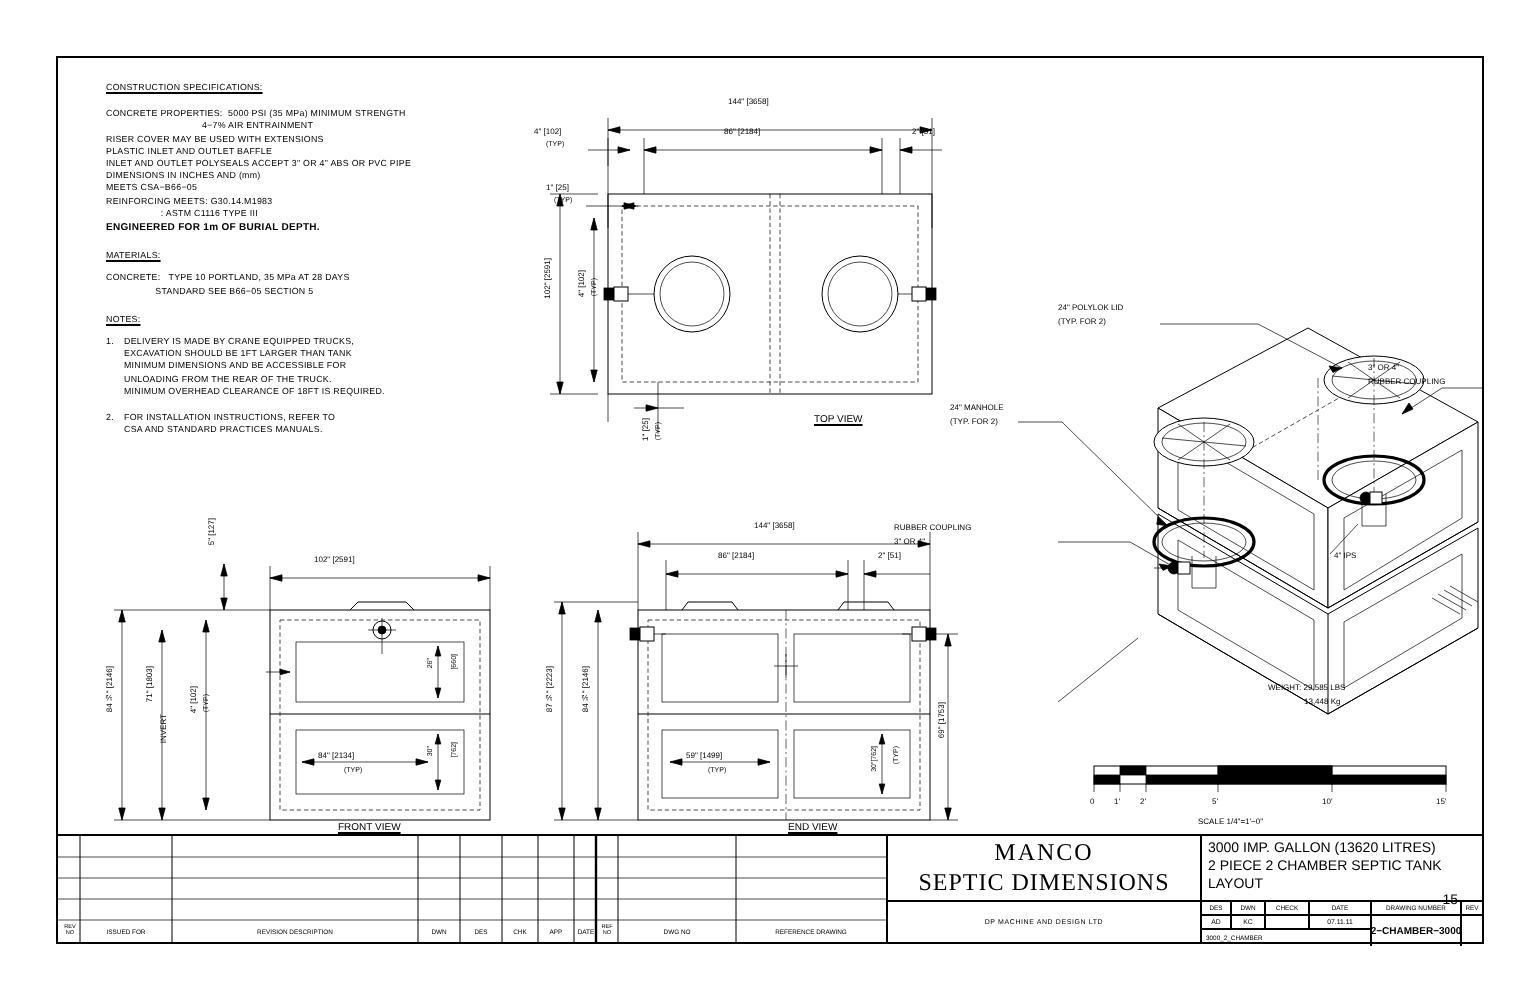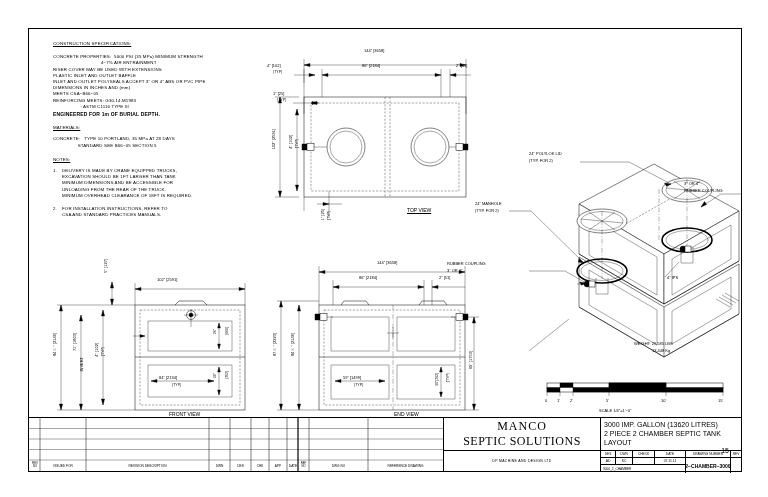--- a/index.html
+++ b/index.html
@@ -426,21 +426,21 @@
     <div class="abs t4" style="left:65px;top:17px;">5'</div>
     <div class="abs t4" style="left:120px;top:17px;">10'</div>
     <div class="abs t4" style="left:177px;top:17px;">15'</div>
     <div class="abs t4" style="left:58px;top:27px;">SCALE 1/4"=1'−0"</div>
   </div>
 
   <div class="abs" style="left:0px;top:388px;width:712px;height:54px;border-top:1.4px solid #000;box-sizing:border-box;">
 
     <div class="abs" style="left:414px;top:0px;width:158px;height:32px;border-right:1.2px solid #000;border-left:1.2px solid #000;box-sizing:border-box;display:flex;flex-direction:column;align-items:center;justify-content:center;">
       <div style="font-family:'Liberation Serif',serif;font-size:12px;letter-spacing:1px;">MANCO</div>
-      <div style="font-family:'Liberation Serif',serif;font-size:12px;letter-spacing:.5px;">SEPTIC  SOLUTIONS</div>
+      <div style="font-family:'Liberation Serif',serif;font-size:12px;letter-spacing:.5px;">SEPTIC  DIMENSIONS</div>
     </div>
     <div class="abs" style="left:414px;top:32px;width:158px;height:22px;border-right:1.2px solid #000;border-left:1.2px solid #000;border-top:1.2px solid #000;box-sizing:border-box;display:flex;align-items:center;justify-content:center;">
       <div class="t35" style="letter-spacing:.3px;">DP MACHINE AND DESIGN LTD</div>
     </div>
 
     <div class="abs" style="left:572px;top:0px;width:140px;height:32px;box-sizing:border-box;padding:2px 2px 0 3px;">
       <div style="font-size:7px;line-height:9px;white-space:nowrap;">3000 IMP. GALLON (13620 LITRES)</div>
       <div style="font-size:7px;line-height:9px;white-space:nowrap;">2 PIECE 2 CHAMBER SEPTIC TANK</div>
       <div style="font-size:7px;line-height:9px;white-space:nowrap;">LAYOUT</div>
     </div>

